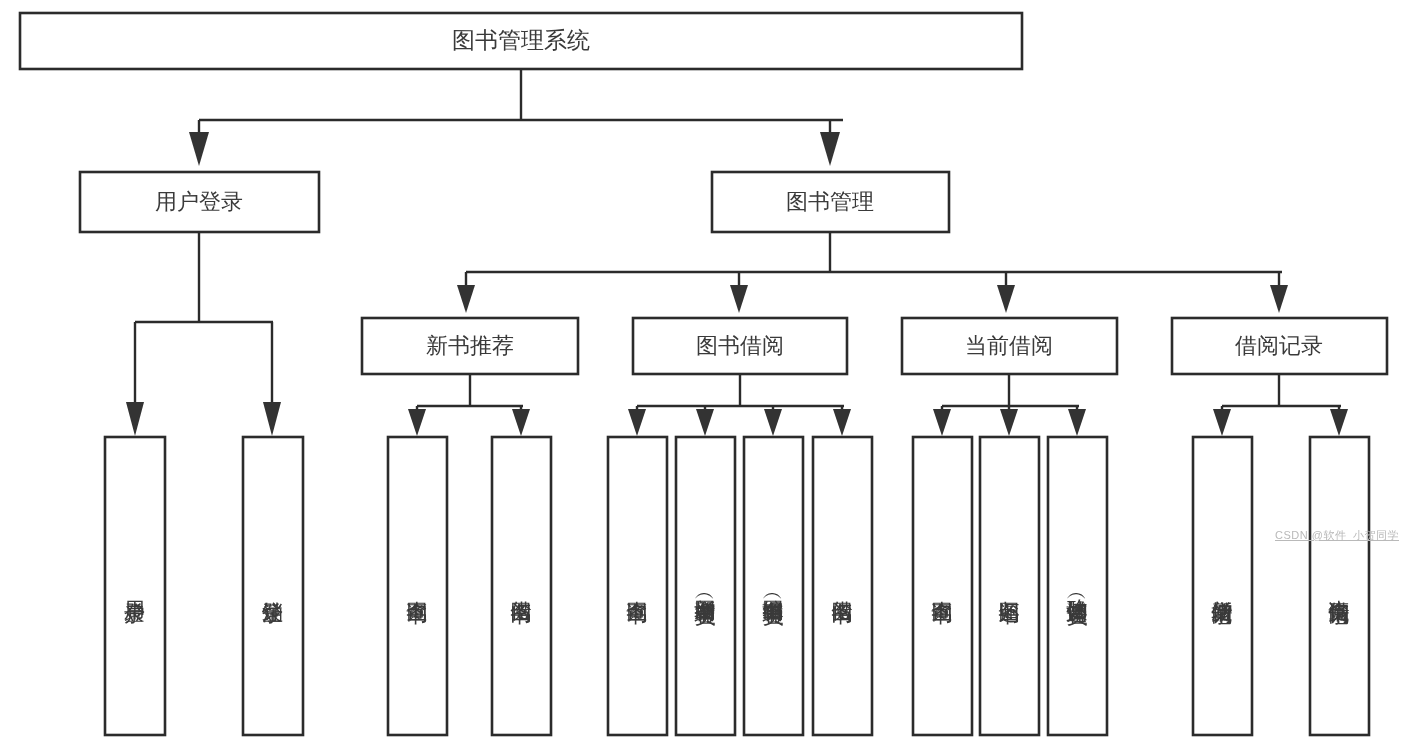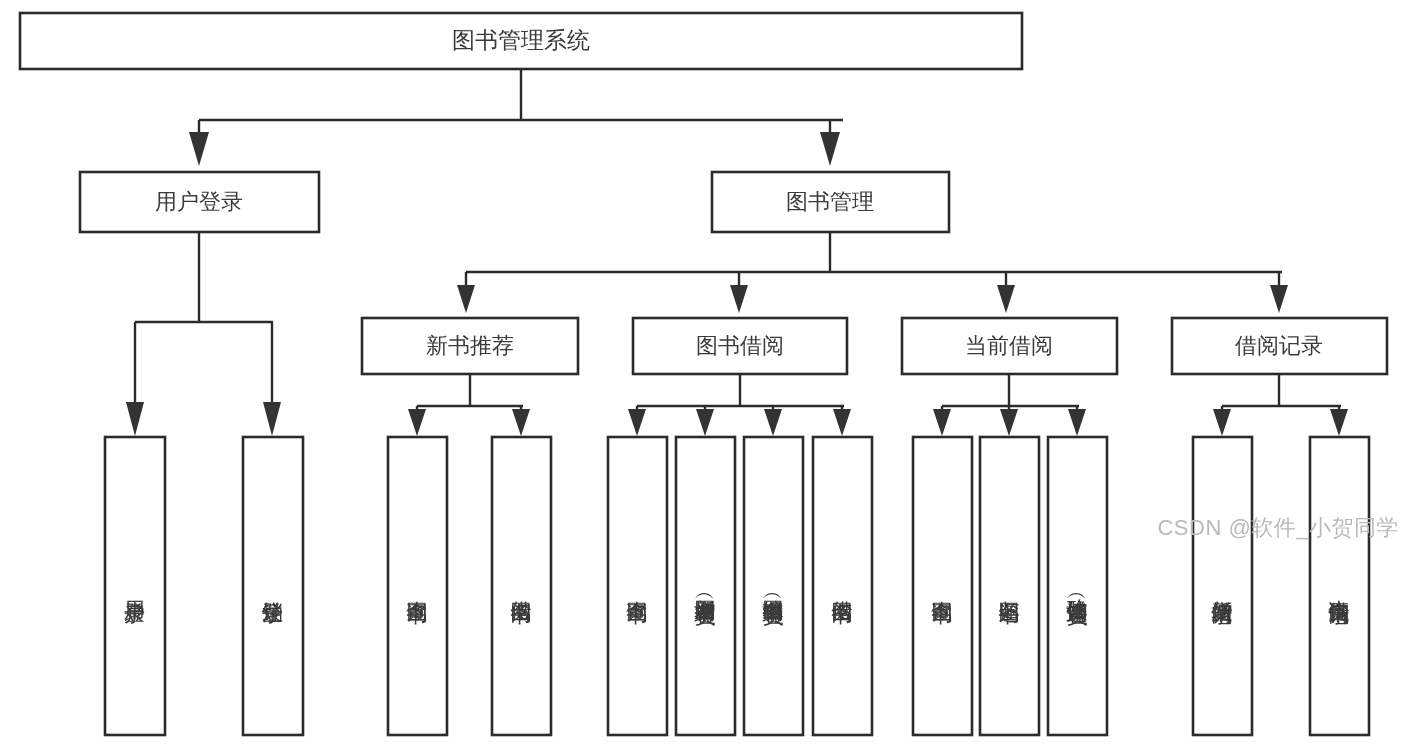--- a/index.html
+++ b/index.html
@@ -69,24 +69,25 @@
     display: flex;
     align-items: center;
     justify-content: center;
     pointer-events: none;
   }
   .watermark {
     position: absolute;
     right: 6px;
     bottom: 4px;
     font-family: "Liberation Sans", "DejaVu Sans", sans-serif;
-    font-size: 22px;
+    font-size: 11px;
     color: #b9b9b9;
     white-space: nowrap;
     letter-spacing: 0.5px;
+    text-decoration: underline;
   }
 </style>
 </head>
 <body>
 
 <div id="diagram-root">
 
   <svg class="diagram-canvas" viewBox="0 0 1405 747">
 
     <g>

